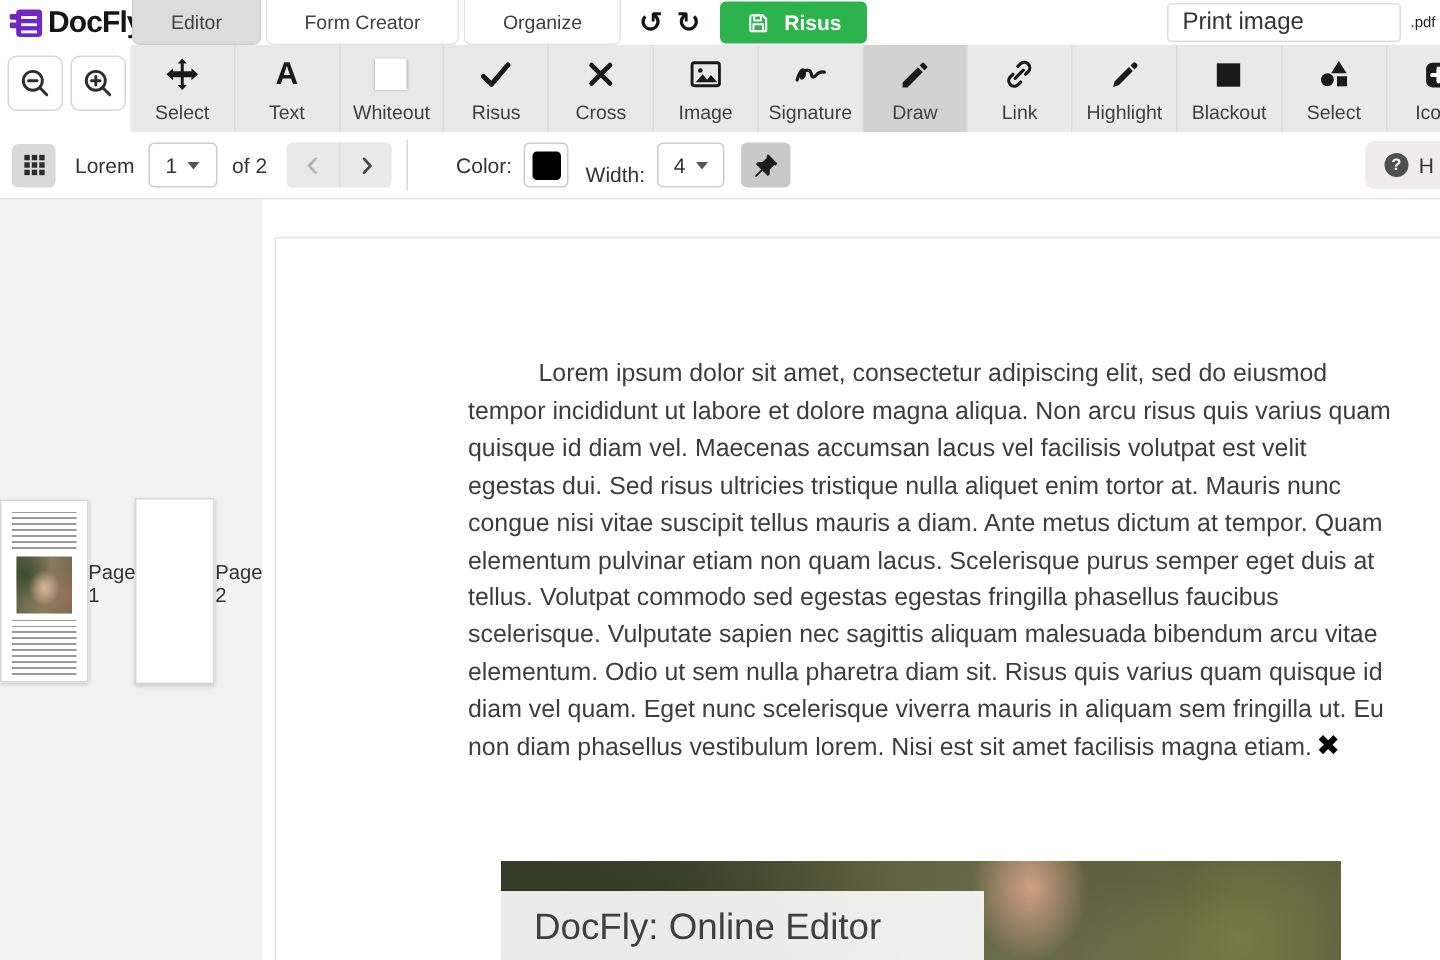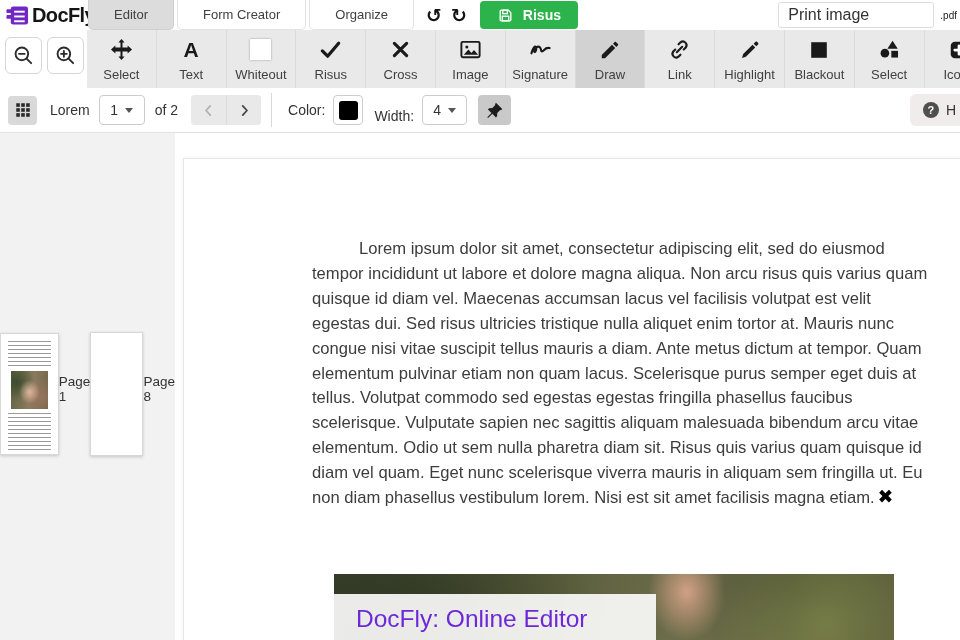--- a/index.html
+++ b/index.html
@@ -38,21 +38,21 @@
   .tool .glyph { height:24px; display:flex; align-items:center; justify-content:center; }
   .tool .lbl { font-size:13px; color:#404040; }
   .glyph-A { font-size:21px; font-weight:700; color:#1a1a1a; line-height:1; }
   .whiteout-sq { width:21px; height:21px; background:#fff; box-shadow:0 0 2px rgba(0,0,0,.35); }
 
   
   .pagebar { height:45px; display:flex; align-items:center; background:#fff;
     border-bottom:1px solid #e2e2e2; padding-left:8px; }
   .gridbtn { width:29px; height:29px; background:#d9d9d9; border:none; border-radius:4px;
     display:flex; align-items:center; justify-content:center; cursor:pointer; }
-  .pb-label { font-size:14px; color:#333; }
+  .pb-label { font-size:14px; color:#333;margin-left:16px; }
   .lbl-page { margin:0 9px 0 13px; }
   .selectbox { height:30px; background:#fff; border:1px solid #ccc; border-radius:4px;
     display:flex; align-items:center; justify-content:center; gap:7px; font-size:14px;
     color:#333; cursor:pointer; }
   .pageselect { width:46px; }
   .lbl-of { margin:0 13px 0 10px; }
   .navgroup { display:flex; background:#e9e9e9; border-radius:4px; overflow:hidden; }
   .navbtn { width:35px; height:30px; border:none; background:#e9e9e9; display:flex;
     align-items:center; justify-content:center; cursor:pointer; }
   .navbtn + .navbtn { border-left:1px solid #dcdcdc; }
@@ -102,21 +102,21 @@
   .docimage { position:absolute; left:150px; top:415px; width:560px; height:180px;
     background:
       radial-gradient(ellipse 55px 70px at 63% 10%, rgba(215,163,135,.95), rgba(215,163,135,0) 70%),
       radial-gradient(ellipse 95px 130px at 58% 90%, rgba(238,234,228,.9), rgba(238,234,228,0) 70%),
       radial-gradient(circle at 88% 28%, rgba(140,148,80,.6), rgba(140,148,80,0) 22%),
       radial-gradient(circle at 75% 75%, rgba(150,150,95,.5), rgba(150,150,95,0) 28%),
       radial-gradient(circle at 12% 45%, rgba(35,44,26,.8), rgba(35,44,26,0) 40%),
       linear-gradient(100deg, #3f4630 0%, #575b3a 32%, #6a6b49 58%, #4e5134 78%, #5a5c3c 100%); }
   .caption { position:absolute; left:0; top:20px; width:322px; height:120px;
     background:rgba(251,251,250,.92); padding:11px 0 0 22px; }
-  .caption-text { font-size:24.5px; color:#6d28d9; }
+  .caption-text { font-size:24.5px; color:#404040; }
 
   svg.ic { display:block; }
 </style>
 </head>
 <body>
 
 <div class="topbar">
   <div class="logo">
     <svg class="ic logo-mark" viewBox="0 0 24 24">
       <rect x="5" y="2.5" width="18" height="19" rx="2.5" fill="#7127c4"></rect>
@@ -344,21 +344,21 @@
 <div class="content">
 
   <div class="sidebar">
     <div class="thumb thumb1">
       <div class="thumb-lines tl-a"></div>
       <div class="thumb-photo"></div>
       <div class="thumb-lines tl-b"></div>
     </div>
     <div class="thumb-label">Page 1</div>
     <div class="thumb thumb2"></div>
-    <div class="thumb-label">Page 8</div>
+    <div class="thumb-label">Page 2</div>
   </div>
 
   <div class="canvas">
     <div class="docpage">
       <div class="paragraph"><span>Lorem ipsum dolor sit amet, consectetur adipiscing elit, sed do eiusmod tempor incididunt ut labore et dolore magna aliqua. Non arcu risus quis varius quam quisque id diam vel. Maecenas accumsan lacus vel facilisis volutpat est velit egestas dui. Sed risus ultricies tristique nulla aliquet enim tortor at. Mauris nunc congue nisi vitae suscipit tellus mauris a diam. Ante metus dictum at tempor. Quam elementum pulvinar etiam non quam lacus. Scelerisque purus semper eget duis at tellus. Volutpat commodo sed egestas egestas fringilla phasellus faucibus scelerisque. Vulputate sapien nec sagittis aliquam malesuada bibendum arcu vitae elementum. Odio ut sem nulla pharetra diam sit. Risus quis varius quam quisque id diam vel quam. Eget nunc scelerisque viverra mauris in aliquam sem fringilla ut. Eu non diam phasellus vestibulum lorem. Nisi est sit amet facilisis magna etiam.</span><span class="xmark">✖</span></div>
       <div class="docimage">
         <div class="caption">
           <span class="caption-text">DocFly: Online Editor</span>
         </div>
       </div>

